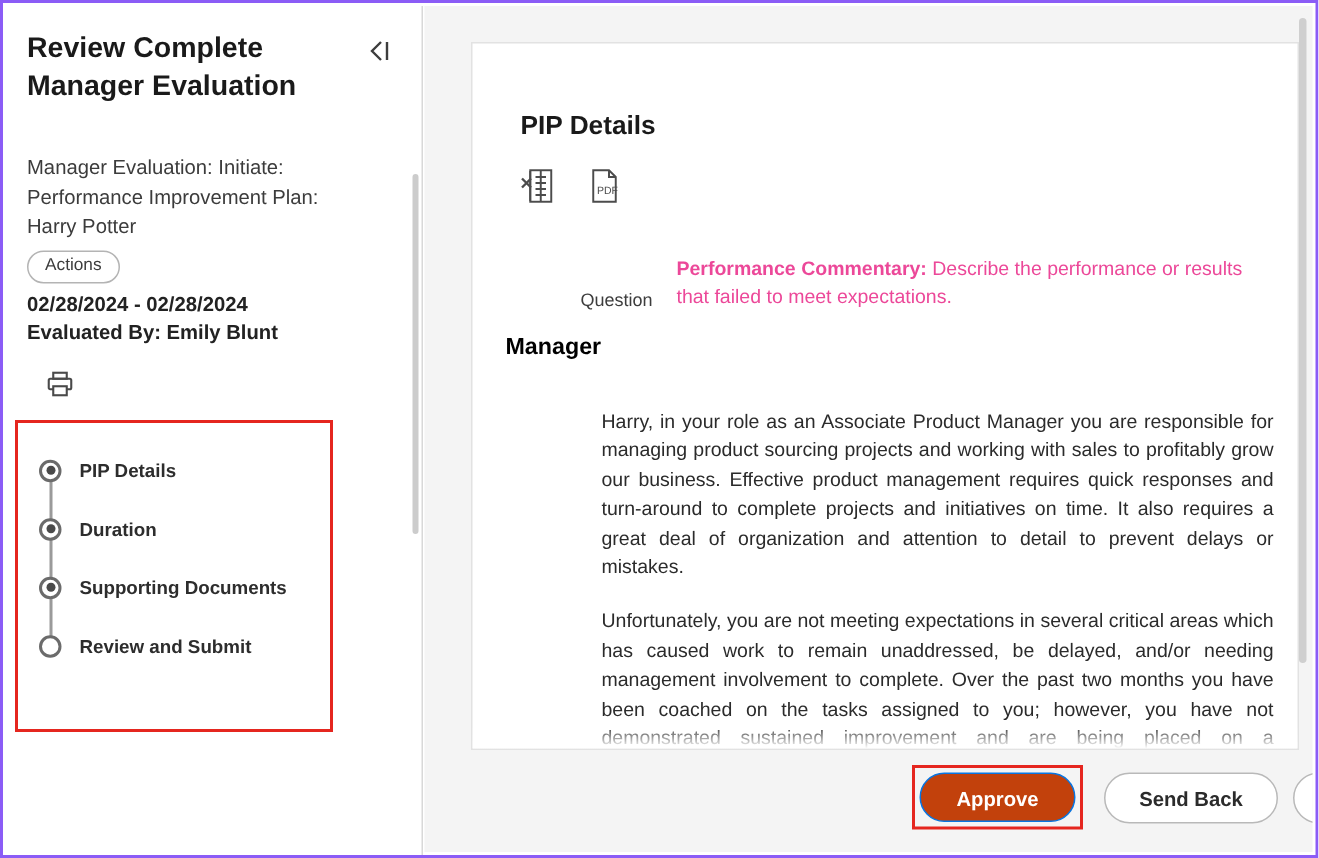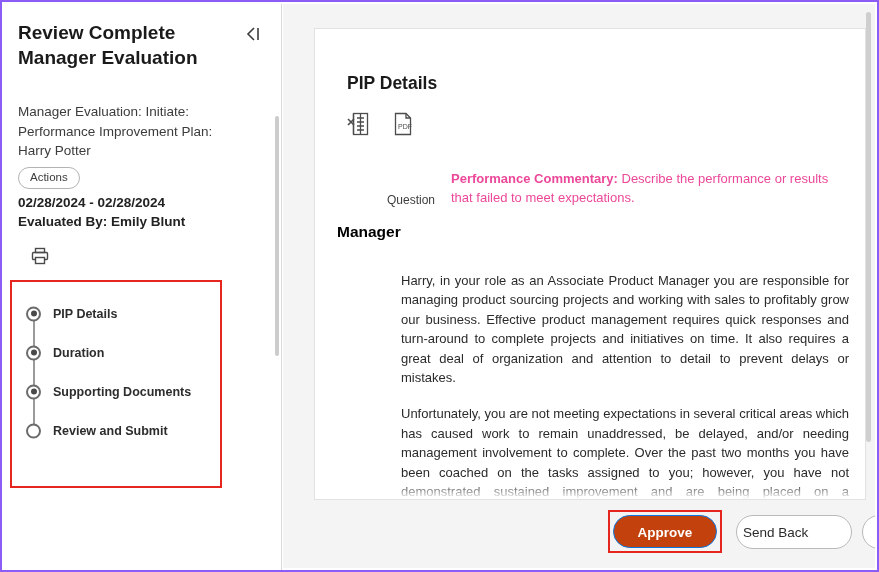--- a/index.html
+++ b/index.html
@@ -337,21 +337,22 @@
   .btn-sendback {
     position: absolute;
     left: 172px;
     top: 15px;
     width: 116px;
     height: 34px;
     background: #ffffff;
     color: #2b2b2b;
     border: 1px solid #b9b9b9;
     line-height: 32px;
-    text-align: left;
+    text-align: center;
+    font-weight: bold;
   }
   .btn-more {
     position: absolute;
     left: 298px;
     top: 15px;
     width: 54px;
     height: 34px;
     background: #ffffff;
     color: #2b2b2b;
     border: 1px solid #b9b9b9;

